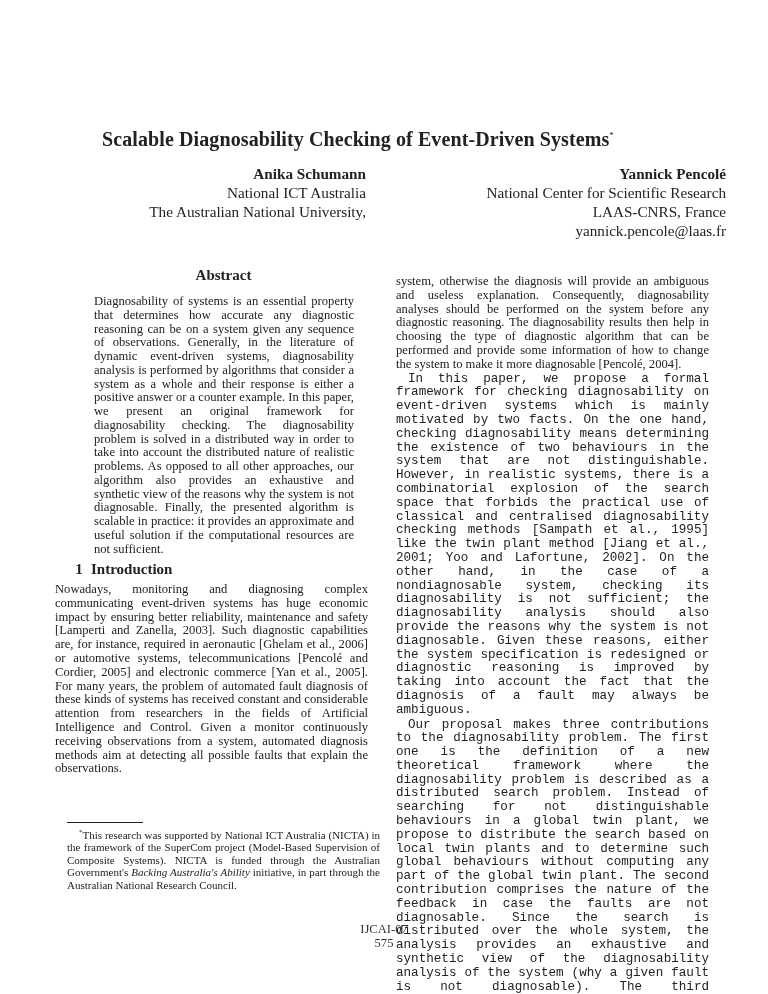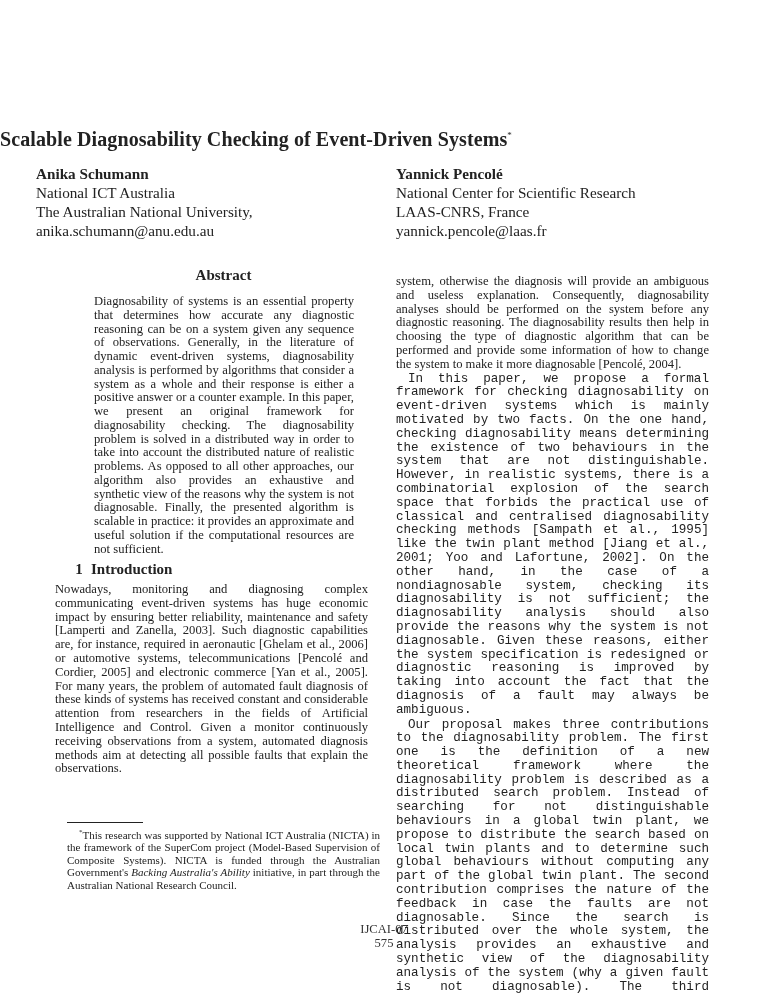--- a/index.html
+++ b/index.html
@@ -3,25 +3,25 @@
 <meta charset="utf-8">
 <style>
   html, body { margin: 0; padding: 0; background: #ffffff; }
   body {
     width: 768px; height: 994px; position: relative; overflow: hidden;
     font-family: "Liberation Serif", "DejaVu Serif", serif;
     color: #222222;
   }
   .title {
     position: absolute; top: 128px; left: 0; width: 628px;
-    text-align: left; font-weight: bold; font-size: 20px; letter-spacing: 0.1px;
+    text-align: center; font-weight: bold; font-size: 20px; letter-spacing: 0.1px; padding-left: 44px;
   }
   .title sup { font-size: 9px; font-weight: normal; vertical-align: super; }
   .author {
-    position: absolute; top: 164px; width: 330px; text-align: left;
+    position: absolute; top: 164px; width: 330px; text-align: right;
     font-size: 15.2px; line-height: 19px;
   }
   .author .name { font-weight: bold; }
   .author.left { left: 36px; }
   .author.right { left: 396px; width: 330px; }
 
   .col { position: absolute; width: 313px; font-size: 12.6px; line-height: 13.8px; text-align: justify; }
   .col p { margin: 0; }
   .col p.ind { text-indent: 12px; font-family: Liberation Mono, monospace; }
   .col p + p { margin-top: 1px; }
@@ -59,21 +59,20 @@
 <body>
 
 <div class="title">
   <span>Scalable Diagnosability Checking of Event-Driven Systems</span><sup>*</sup>
 </div>
 
 <div class="author left">
   <div class="name">Anika Schumann</div>
   <div>National ICT Australia</div>
   <div>The Australian National University,</div>
-  <div>anika.schumann@anu.edu.au</div>
 </div>
 
 <div class="author right">
   <div class="name">Yannick Pencolé</div>
   <div>National Center for Scientific Research</div>
   <div>LAAS-CNRS, France</div>
   <div>yannick.pencole@laas.fr</div>
 </div>
 
 <div class="abstract-head">Abstract</div>

